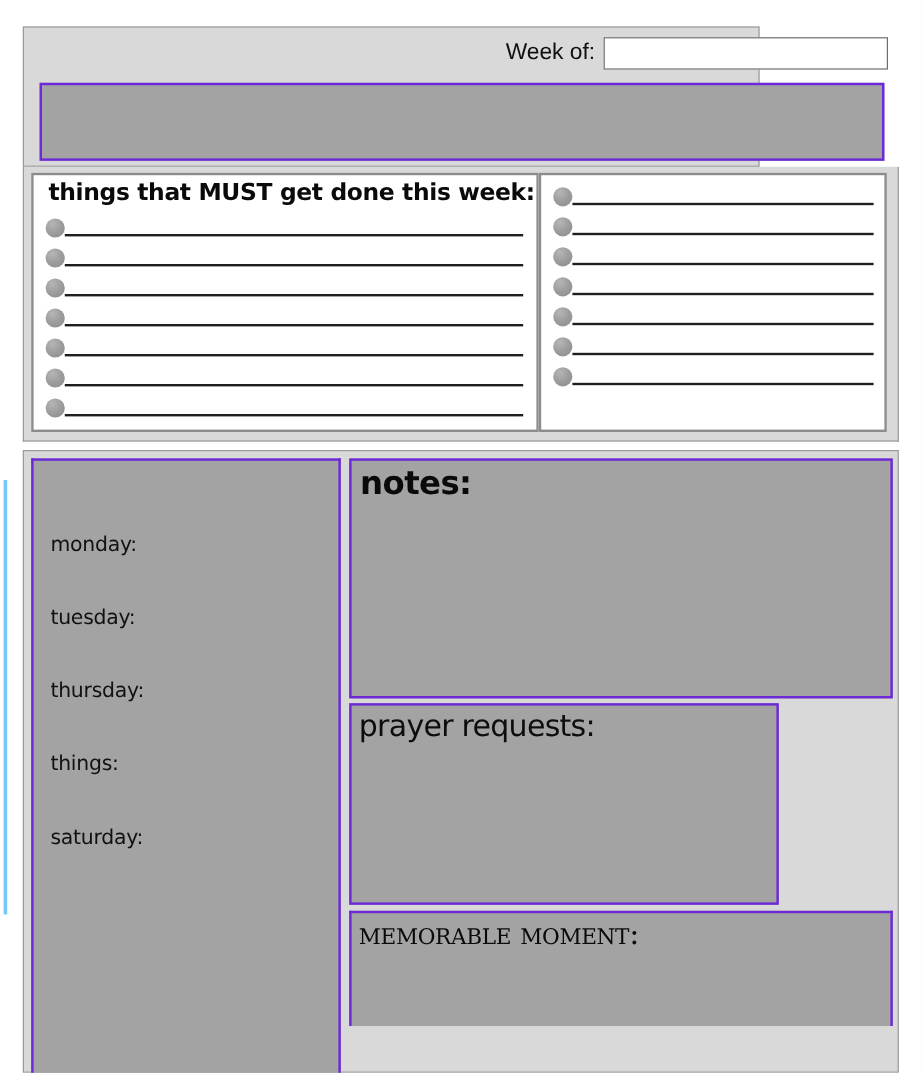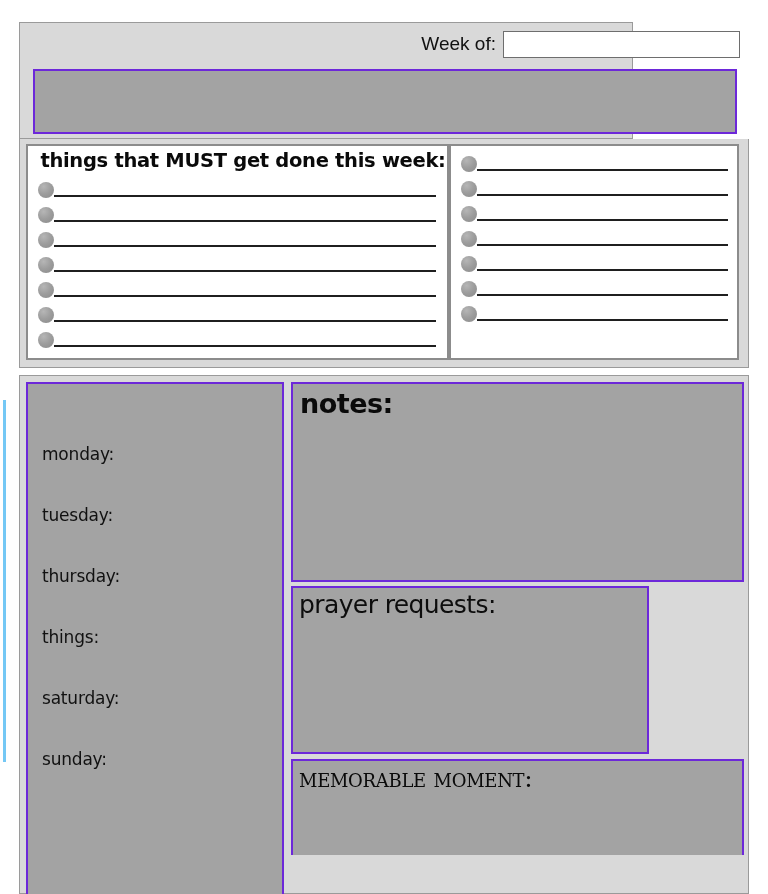--- a/index.html
+++ b/index.html
@@ -347,21 +347,20 @@
 
   <div class="outer-panel" id="bottom-panel">
 
     <div class="white-box" id="days-box">
       <div class="days-list">
         <div class="day-item">monday:</div>
         <div class="day-item">tuesday:</div>
         <div class="day-item">thursday:</div>
         <div class="day-item">things:</div>
         <div class="day-item">saturday:</div>
-        <div class="day-item">sunday:</div>
       </div>
     </div>
 
     <div class="white-box" id="notes-box">
       <div class="notes-heading">notes:</div>
     </div>
 
     <div class="white-box" id="prayer-box">
       <div class="prayer-heading">prayer requests:</div>
     </div>

